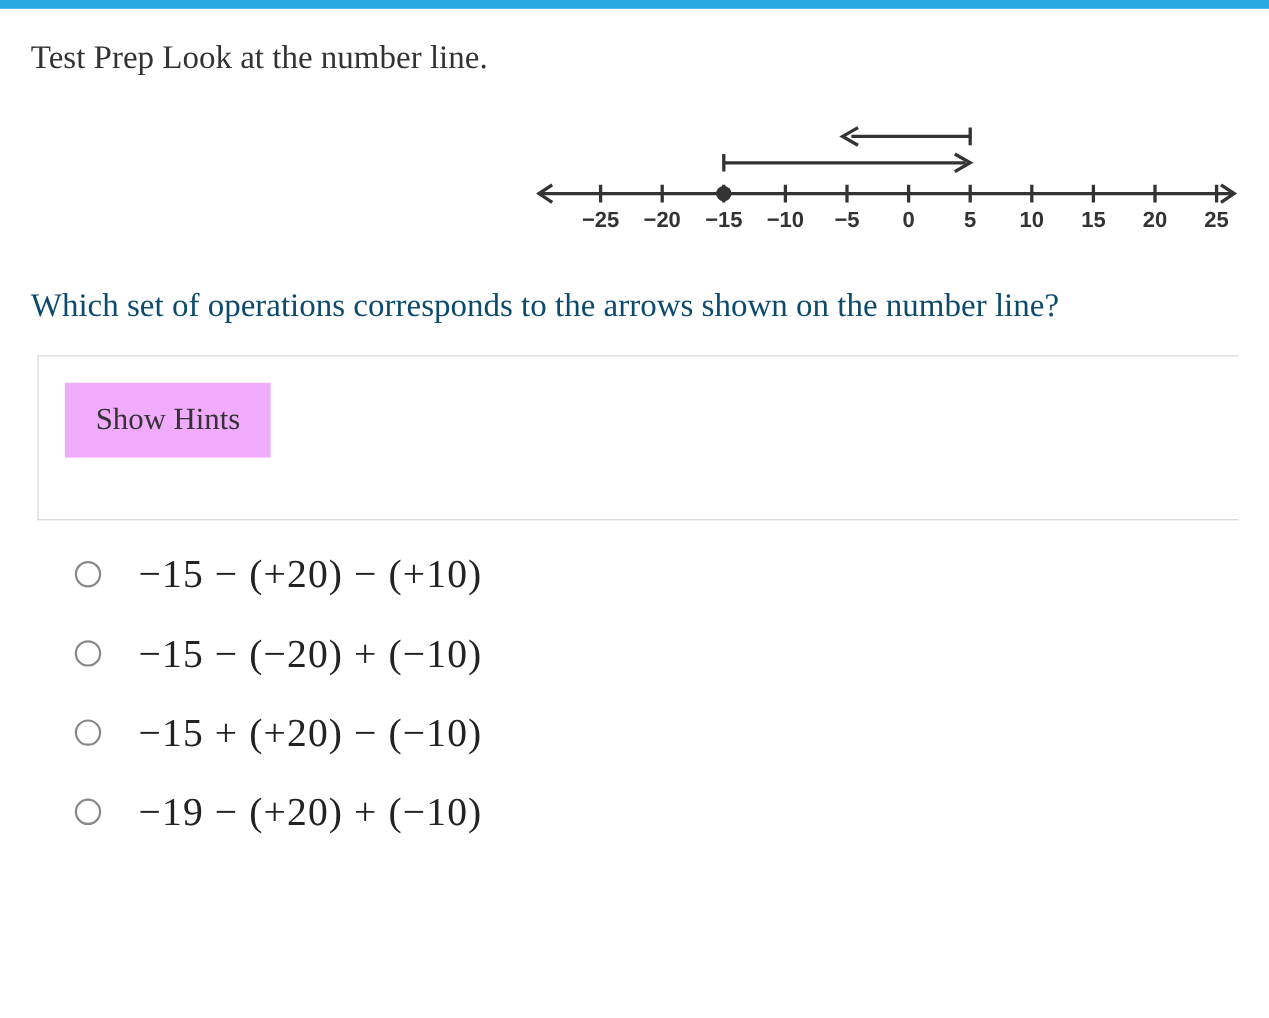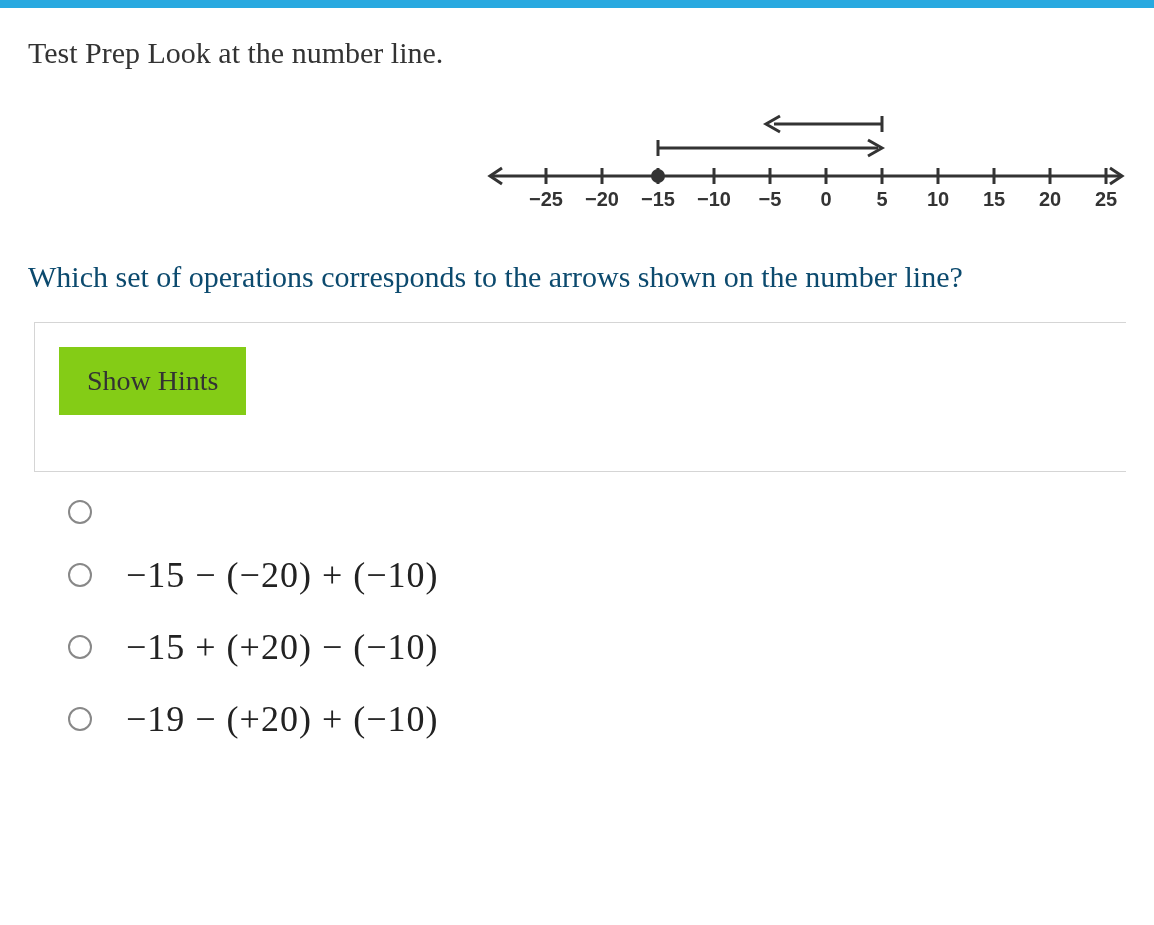--- a/index.html
+++ b/index.html
@@ -34,21 +34,21 @@
     }
     .hints-box {
       border: 1px solid #d5d5d5;
       border-right: none;
       padding: 24px 24px 40px 24px;
       margin-left: 6px;
       margin-bottom: 28px;
       min-height: 150px;
     }
     .show-hints-btn {
-      background: #84cc16;
+      background: #f0abfc;
       border: none;
       font-family: Georgia, 'Times New Roman', serif;
       font-size: 28px;
       color: #333;
       padding: 18px 28px;
       cursor: pointer;
     }
     .options {
       padding-left: 40px;
     }
@@ -159,20 +159,21 @@
 
   <p class="question-text">Which set of operations corresponds to the arrows shown on the number line?</p>
 
   <div class="hints-box">
     <button class="show-hints-btn">Show Hints</button>
   </div>
 
   <div class="options">
     <div class="option-row">
       <span class="radio-circle"></span>
+      <span class="option-text">−15 − (+20) − (+10)</span>
     </div>
     <div class="option-row">
       <span class="radio-circle"></span>
       <span class="option-text">−15 − (−20) + (−10)</span>
     </div>
     <div class="option-row">
       <span class="radio-circle"></span>
       <span class="option-text">−15 + (+20) − (−10)</span>
     </div>
     <div class="option-row">

